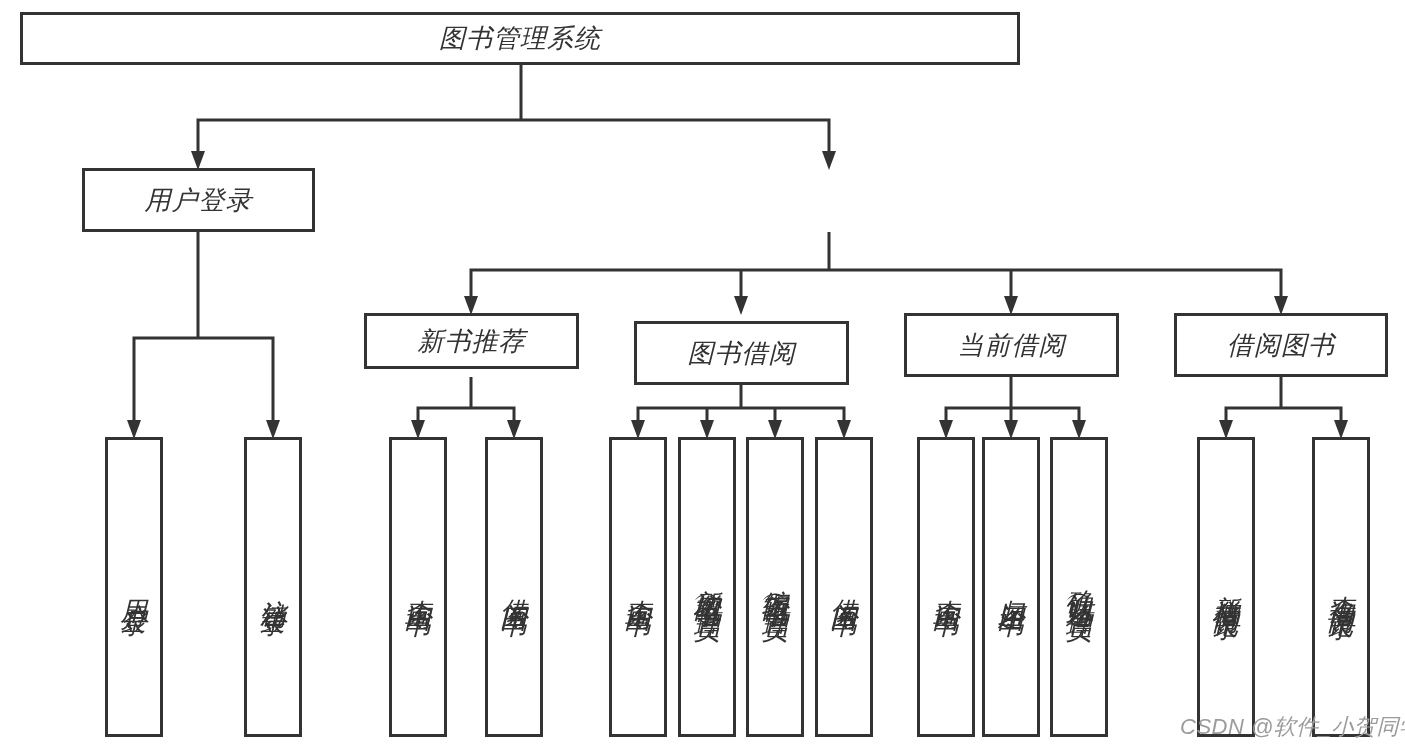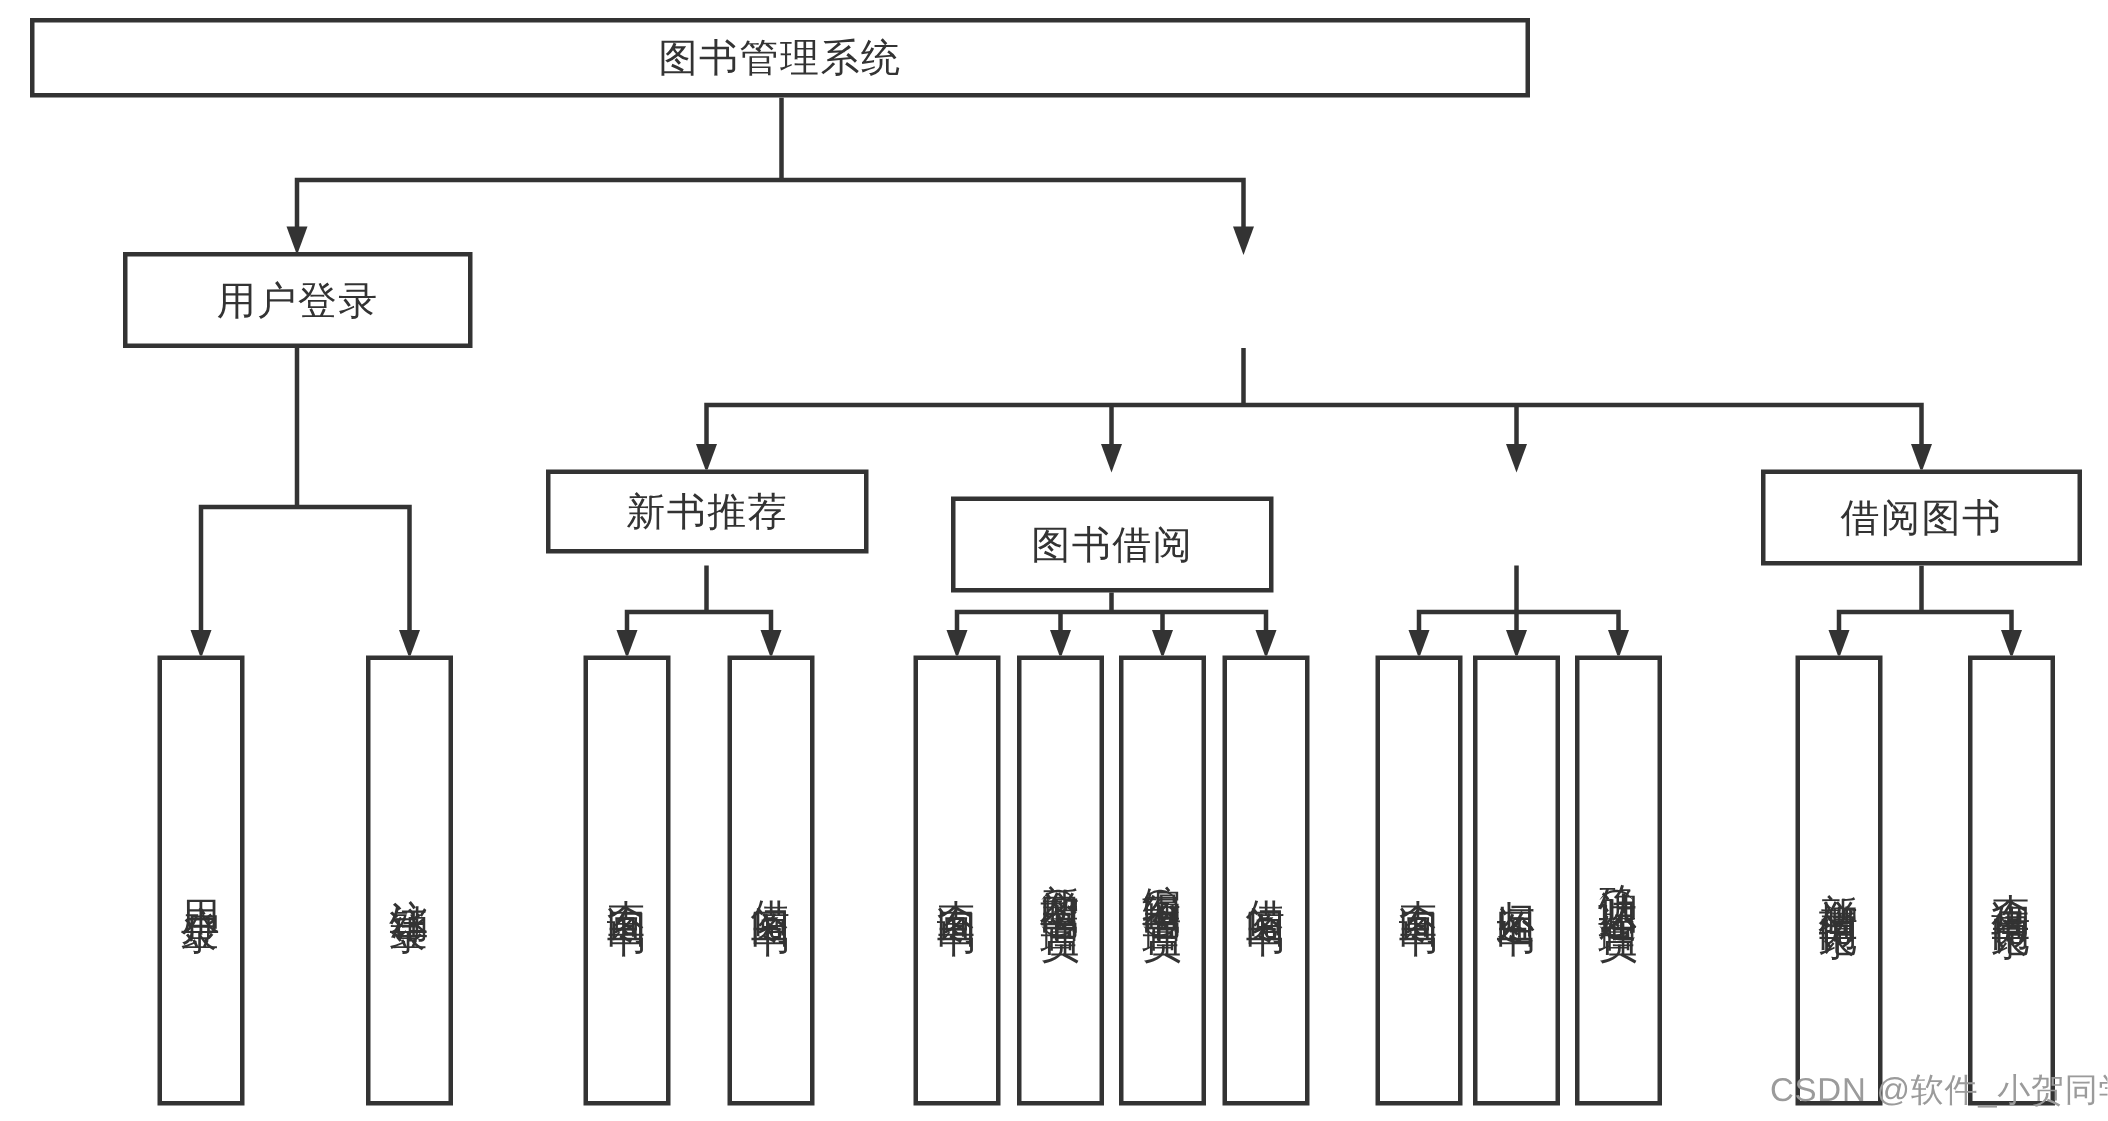--- a/index.html
+++ b/index.html
@@ -6,20 +6,21 @@
   body {
     background: #ffffff;
     font-family: "Liberation Sans", "DejaVu Sans", sans-serif;
   }
   .stage {
     position: relative;
     width: 1405px;
     height: 747px;
     background: var(--bg, #ffffff);
     overflow: hidden;
+    font-style: italic;
   }
   .wires {
     position: absolute;
     left: 0; top: 0;
     z-index: 1;
   }
   .node {
     position: absolute;
     box-sizing: border-box;
     background: #ffffff;
@@ -94,21 +95,22 @@
       <polygon points="1219,420 1233,420 1226,439"></polygon>
       <polygon points="1334,420 1348,420 1341,439"></polygon>
     </g>
   </svg>
 
   <div class="node" style="left:20px;top:12px;width:1000px;height:53px">图书管理系统</div>
 
   <div class="node" style="left:82px;top:168px;width:233px;height:64px">用户登录</div>
 
   <div class="node" style="left:364px;top:313px;width:215px;height:56px">新书推荐</div>
-  <div class="node" style="left:634px;top:331px;width:215px;height:64px">图书借阅</div>
+  <div class="node" style="left:634px;top:321px;width:215px;height:64px">图书借阅</div>
+  <div class="node" style="left:904px;top:313px;width:215px;height:64px">当前借阅</div>
   <div class="node" style="left:1174px;top:313px;width:214px;height:64px">借阅图书</div>
 
   <div class="node node-v" style="left:105px;top:437px;width:58px;height:300px">用户登录</div>
   <div class="node node-v" style="left:244px;top:437px;width:58px;height:300px">注销登录</div>
 
   <div class="node node-v" style="left:389px;top:437px;width:58px;height:300px">查询图书</div>
   <div class="node node-v" style="left:485px;top:437px;width:58px;height:300px">借阅图书</div>
 
   <div class="node node-v" style="left:609px;top:437px;width:58px;height:300px">查询图书</div>
   <div class="node node-v" style="left:678px;top:437px;width:58px;height:300px">新增图书（管理员）</div>

